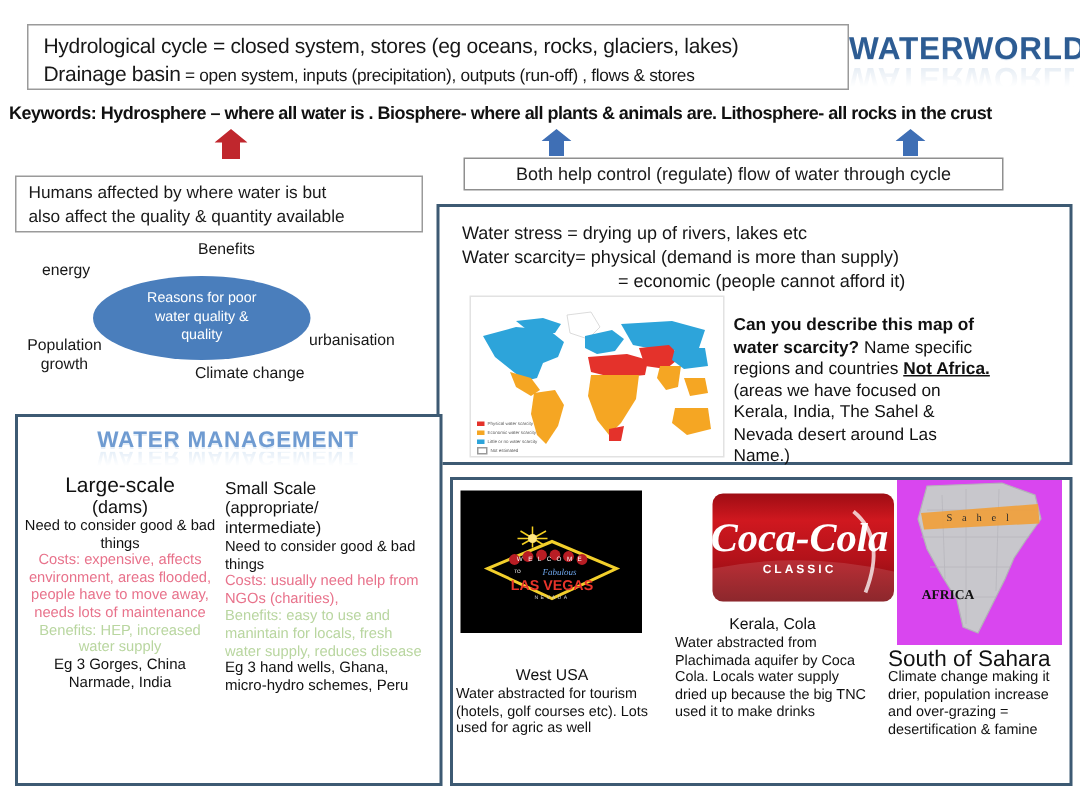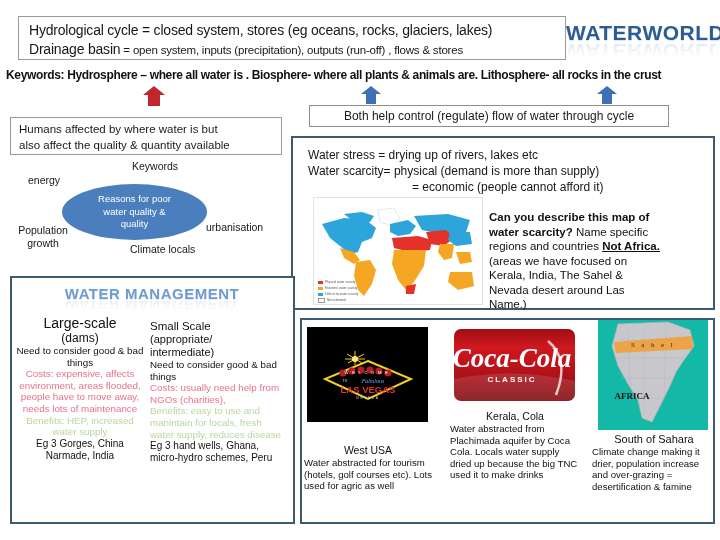--- a/index.html
+++ b/index.html
@@ -158,33 +158,33 @@
   }
   #vegas-sign{
     position:absolute;left:14px;top:22px;width:94px;height:56px;
   }
   #vegas-case{left:304px;top:444px;width:128px;}
   #vegas-case .ttl{font-size:10.5px;text-align:center;line-height:13px;color:#111;}
   #vegas-case .bd{font-size:9.6px;line-height:11.6px;color:#111;}
 
   
   #coke-image{
-    left:452px;top:325px;width:125px;height:80px;overflow:hidden;
+    left:473px;top:325px;width:125px;height:80px;overflow:hidden;
     border-radius:4px;
   }
   #coke-case{left:450px;top:410px;width:130px;}
   #coke-case .ttl{font-size:10.5px;text-align:center;line-height:13px;color:#111;}
   #coke-case .bd{font-size:9.6px;line-height:11.6px;color:#111;}
 
   
   #africa-image{
-    left:598px;top:320px;width:110px;height:110px;overflow:hidden;background:#14b8a6;
+    left:598px;top:320px;width:110px;height:110px;overflow:hidden;background:#d946ef;
   }
   #africa-case{left:592px;top:433px;width:124px;}
-  #africa-case .ttl{font-size:11px;text-align:center;line-height:13px;color:#111;}
+  #africa-case .ttl{font-size:15px;text-align:left;line-height:13px;color:#111;}
   #africa-case .bd{font-size:9.6px;line-height:11.6px;color:#111;}
 </style>
 </head>
 <body>
 
 <div class="abs" id="top-definition-box">
   <div class="ln">
     <span class="big">Hydrological cycle</span><span class="big"> = closed system, stores (eg oceans, rocks, glaciers, lakes)</span>
   </div>
   <div class="ln">
@@ -216,25 +216,25 @@
 <div class="abs" id="humans-box">
   <div class="ln">Humans affected by where water is but</div>
   <div class="ln">also affect the quality &amp; quantity available</div>
 </div>
 
 <div class="abs" id="both-help-box">
   <span>Both help control (regulate) flow of water through cycle</span>
 </div>
 
 <div class="abs" id="reasons-diagram">
-  <div class="abs lbl lbl-tourism">Keywords</div>
+  <div class="abs lbl lbl-tourism">Benefits</div>
   <div class="abs lbl lbl-energy">energy</div>
   <div class="abs lbl lbl-population">Population growth</div>
   <div class="abs lbl lbl-urbanisation">urbanisation</div>
-  <div class="abs lbl lbl-climate">Climate locals</div>
+  <div class="abs lbl lbl-climate">Climate change</div>
   <div class="abs" id="reasons-ellipse">
     <div>
       <div>Reasons for poor</div>
       <div>water quality &amp;</div>
       <div>quality</div>
     </div>
   </div>
 </div>
 
 <div class="abs" id="water-stress-box"></div>

